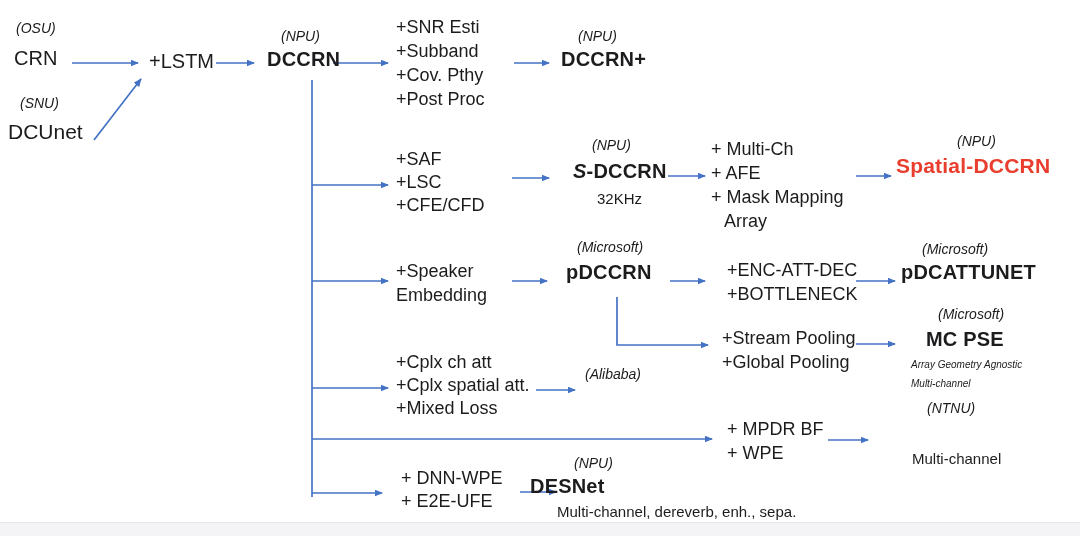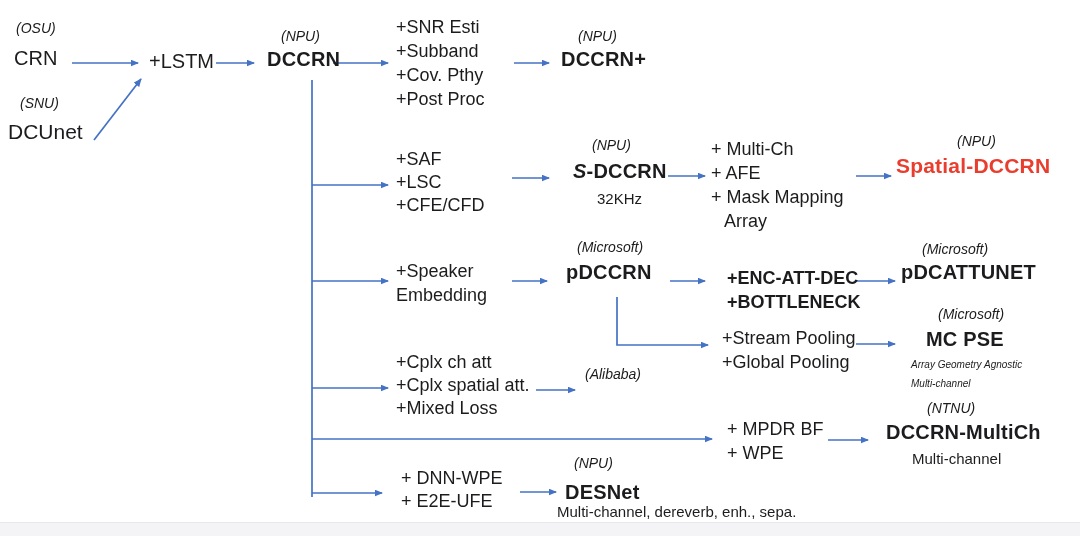--- a/index.html
+++ b/index.html
@@ -103,21 +103,21 @@
   <div class="abs org" style="left:957px; top:133px;">(NPU)</div>
   <div class="abs name red" style="left:896px; top:154px;">Spatial-DCCRN</div>
 
   <div class="abs lines" style="left:396px; top:259px;">
     <div>+Speaker</div>
     <div>Embedding</div>
   </div>
   <div class="abs org" style="left:577px; top:239px;">(Microsoft)</div>
   <div class="abs name" style="left:566px; top:261px;">pDCCRN</div>
 
-  <div class="abs lines" style="left:727px; top:266px;font-weight:bold;">
+  <div class="abs lines" style="left:727px; top:258px;">
     <div>+ENC-ATT-DEC</div>
     <div>+BOTTLENECK</div>
   </div>
   <div class="abs org" style="left:922px; top:241px;">(Microsoft)</div>
   <div class="abs name" style="left:901px; top:261px;">pDCATTUNET</div>
 
   <div class="abs lines" style="left:722px; top:326px;">
     <div>+Stream Pooling</div>
     <div>+Global Pooling</div>
   </div>
@@ -131,25 +131,24 @@
     <div>+Cplx spatial att.</div>
     <div>+Mixed Loss</div>
   </div>
   <div class="abs org" style="left:585px; top:366px;">(Alibaba)</div>
 
   <div class="abs lines" style="left:727px; top:417px;">
     <div>+ MPDR BF</div>
     <div>+ WPE</div>
   </div>
   <div class="abs org" style="left:927px; top:400px;">(NTNU)</div>
-  <div class="abs name" style="left:886px; top:421px;">DCCRN-MultiCh</div>
   <div class="abs sub" style="left:912px; top:450px;">Multi-channel</div>
 
   <div class="abs lines lh23" style="left:401px; top:467px;">
     <div>+ DNN-WPE</div>
     <div>+ E2E-UFE</div>
   </div>
   <div class="abs org" style="left:574px; top:455px;">(NPU)</div>
-  <div class="abs name" style="left:565px; top:475px;margin-top:6px;">DESNet</div>
+  <div class="abs name" style="left:530px; top:475px;">DESNet</div>
   <div class="abs sub" style="left:557px; top:503px;">Multi-channel,  dereverb, enh., sepa.</div>
 
   <div class="bottom-bar"></div>
 </div>
 
 </body></html>

